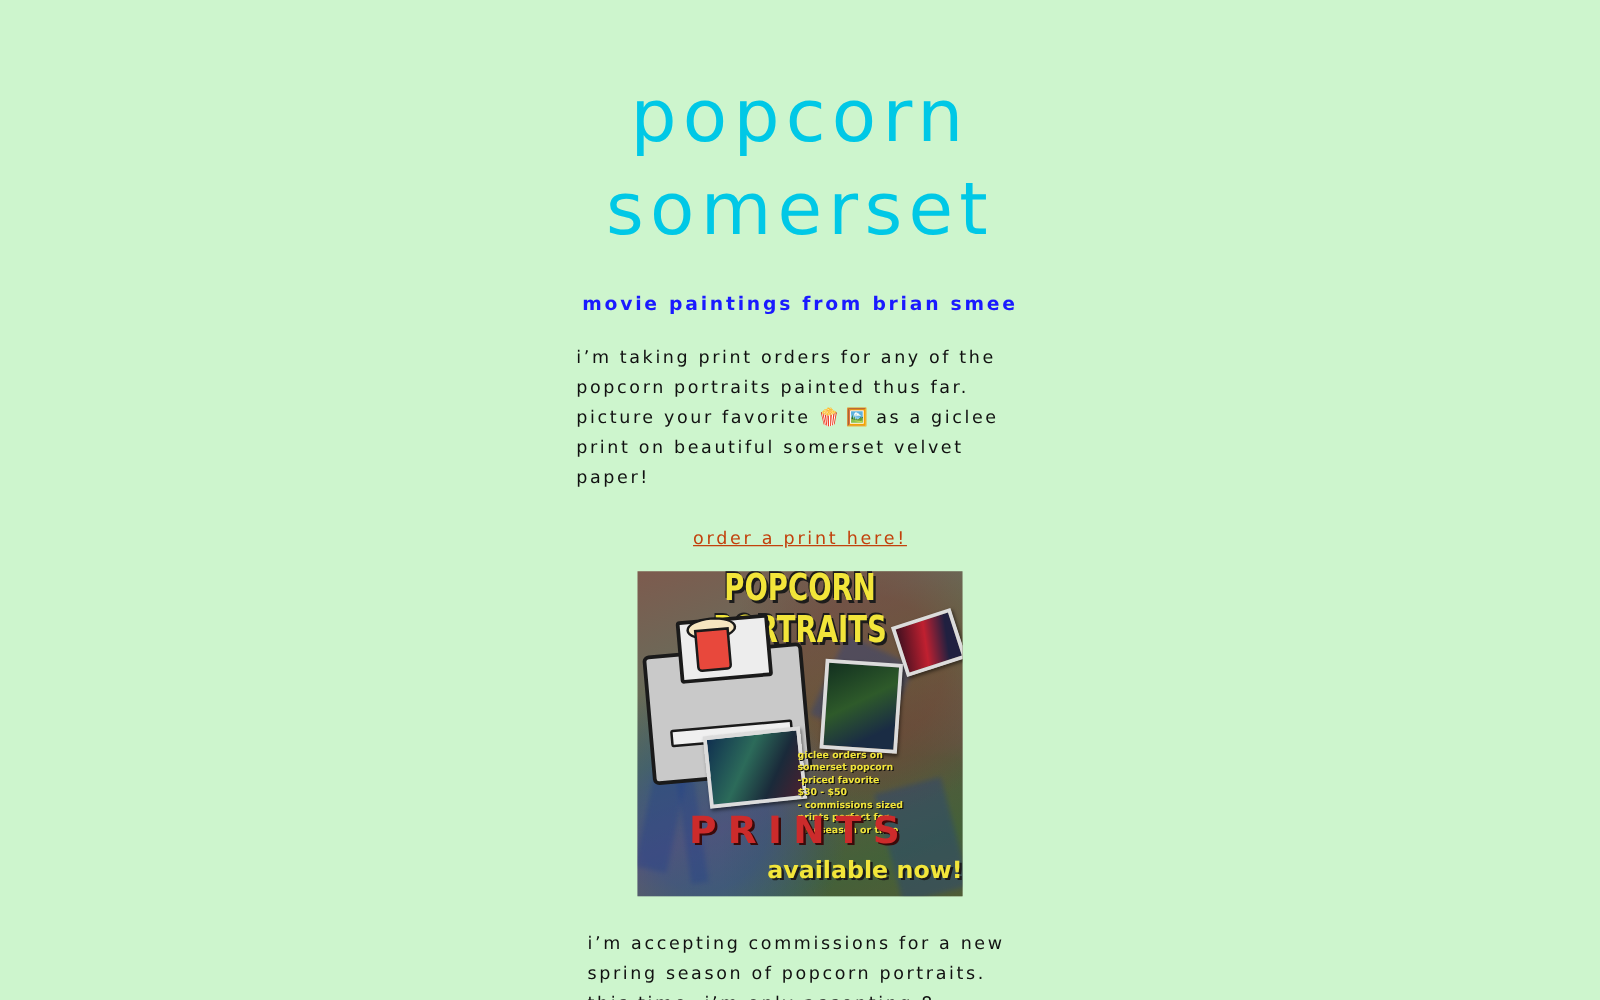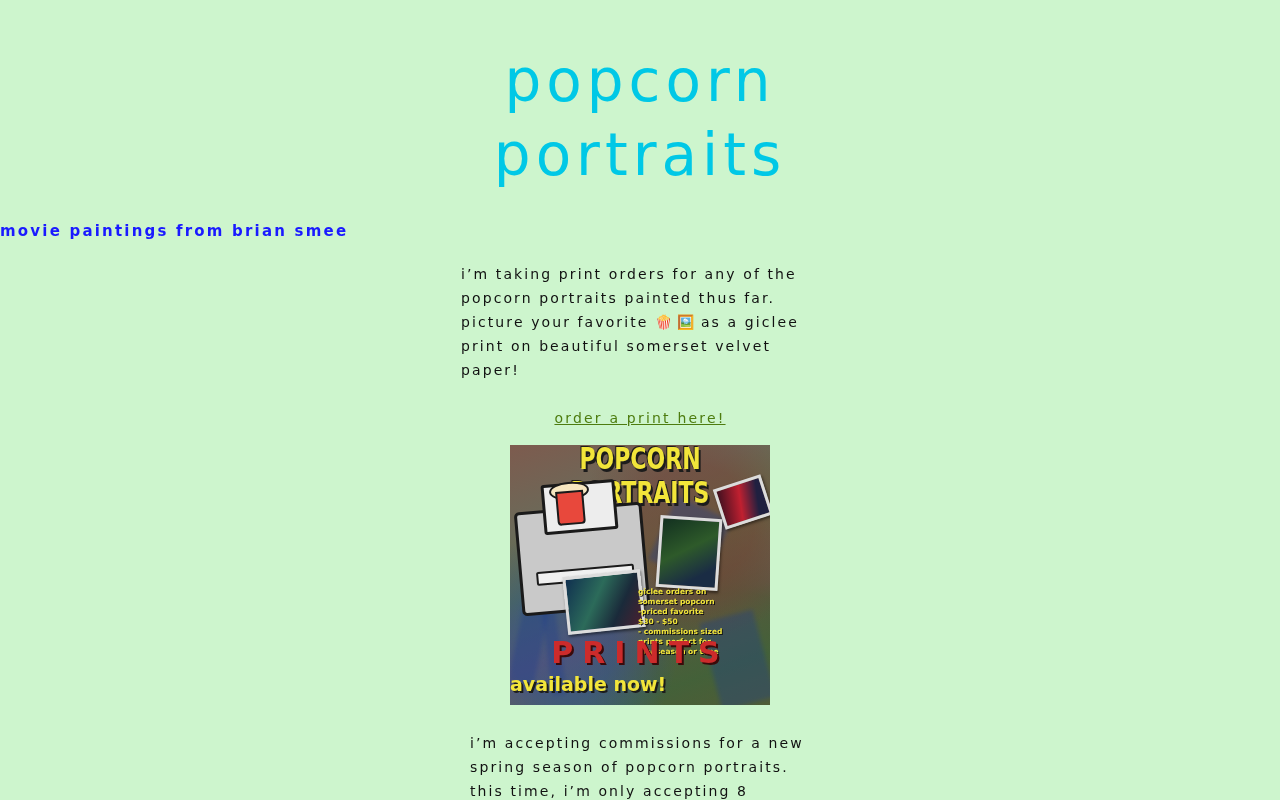--- a/index.html
+++ b/index.html
@@ -22,25 +22,26 @@
 
   .site-title {
     text-align: center;
     color: #00c8e6;
     font-family: "DejaVu Sans", sans-serif;
     font-size: 58px;
     font-weight: normal;
     letter-spacing: 5px;
     line-height: 1.28;
     margin: 0;
-    padding-top: 44px;
+    padding-top: 56px;
     width: 1280px;
   }
 
   .tagline {
+    text-align: center;
     color: #1a1aff;
     font-family: "DejaVu Sans", sans-serif;
     font-size: 15px;
     font-weight: bold;
     letter-spacing: 2.2px;
     margin-top: 30px;
   }
 
   .body-text {
     width: 358px;
@@ -58,21 +59,21 @@
     letter-spacing: 0;
     font-family: "DejaVu Sans", sans-serif;
   }
 
   .order-link-wrap {
     text-align: center;
     margin-top: 26px;
   }
 
   .order-link {
-    color: #4d7c0f;
+    color: #c2410c;
     text-decoration: underline;
     font-family: "DejaVu Sans", sans-serif;
     font-size: 14px;
     letter-spacing: 2.2px;
     cursor: pointer;
   }
 
   .poster-wrap {
     margin: 18px auto 0 auto;
     width: 260px;
@@ -205,21 +206,21 @@
     letter-spacing: 9px;
     color: #cc2b2b;
     text-shadow: 2px 2px 0 #3a0a0a;
   }
 
   .available-now {
     position: absolute;
     left: 0;
     top: 228px;
     width: 260px;
-    text-align: left;
+    text-align: right;
     font-family: "DejaVu Sans", sans-serif;
     font-size: 19px;
     font-weight: bold;
     color: #f2e53a;
     text-shadow: 2px 2px 0 #1c1c1c;
   }
 
   .body-text-2 {
     width: 340px;
     margin: 0 auto;
@@ -232,21 +233,21 @@
     text-align: left;
   }
 </style>
 </head>
 <body>
 
 <div class="page">
 
   <h1 class="site-title">
     <span>popcorn</span><br>
-    <span>portraits</span>
+    <span>somerset</span>
   </h1>
 
   <div class="tagline">movie paintings from brian smee</div>
 
   <p class="body-text">
     <span>i’m taking print orders for any of the popcorn portraits painted thus far. picture your favorite </span><span class="emoji">🍿 🖼️</span><span> as a giclee print on beautiful somerset velvet paper!</span>
   </p>
 
   <div class="order-link-wrap">
     <a class="order-link" href="#">order a print here!</a>

